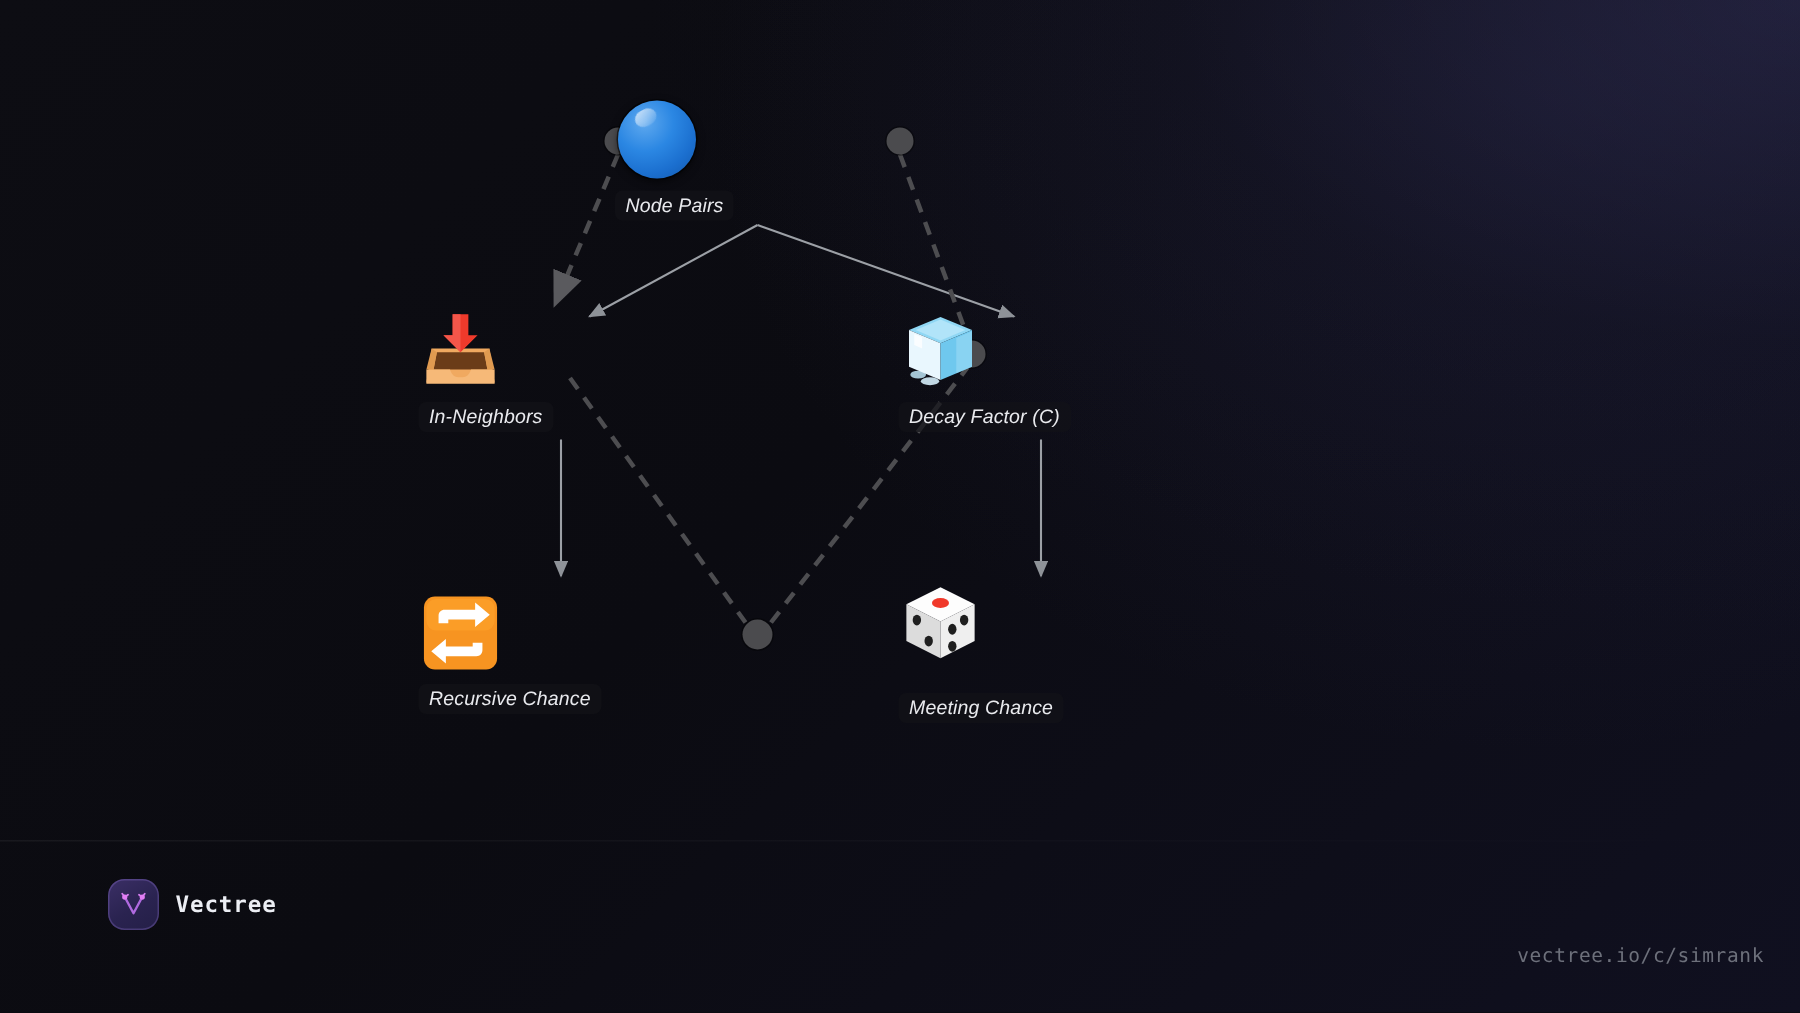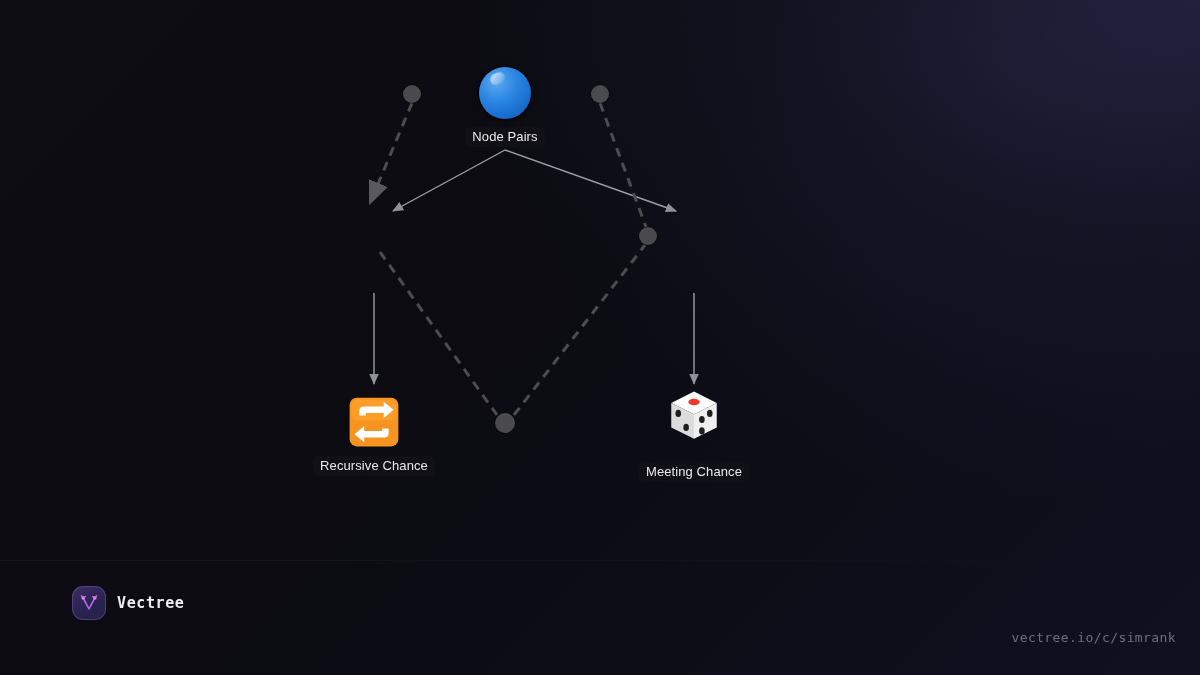--- a/index.html
+++ b/index.html
@@ -33,22 +33,23 @@
     width: 1200px;
     height: 560px;
   }
 
   
   .node {
     position: absolute;
     transform: translate(-50%, -50%);
     display: flex;
     flex-direction: column;
-    align-items: center;
+    align-items: flex-start;
     width: 190px;
+    font-style: italic;
   }
   .node-icon {
     width: 56px;
     height: 56px;
     display: flex;
     align-items: center;
     justify-content: center;
     position: relative;
   }
   .node-label {
@@ -185,21 +186,57 @@
   <div class="dot" style="left:648px; top:236px; width:18px; height:18px;"></div>
   <div class="dot" style="left:505px; top:423px; width:20px; height:20px;"></div>
 
   <div class="node" style="left:505px; top:106px;">
     <div class="node-icon">
       <div class="sphere"></div>
     </div>
     <div class="node-label">Node Pairs</div>
   </div>
 
-
+  <div class="node" style="left:374px; top:247px;">
+    <div class="node-icon">
+      <svg width="56" height="56" viewBox="0 0 64 64">
+
+        <path d="M10,30 L54,30 L58,56 L6,56 Z" fill="#f0a960"></path>
+        <path d="M14,33 L50,33 L52.5,46 L11.5,46 Z" fill="#6b3c18"></path>
+        <path d="M6,46 L24,46 C25.5,50.5 27.5,52 32,52 C36.5,52 38.5,50.5 40,46 L58,46 L58,57 L6,57 Z" fill="#f6b978"></path>
+        <path d="M10,30 L14,33 L11.5,46 L6,46 Z" fill="#e09a50"></path>
+        <path d="M54,30 L50,33 L52.5,46 L58,46 Z" fill="#e09a50"></path>
+
+        <path d="M26,4 L38,4 L38,20 L45,20 L32,33 L19,20 L26,20 Z" fill="#ef3a2b"></path>
+        <path d="M26,4 L32,4 L32,33 L19,20 L26,20 Z" fill="#f4564a"></path>
+      </svg>
+    </div>
+    <div class="node-label">In-Neighbors</div>
+  </div>
+
+  <div class="node" style="left:694px; top:247px;">
+    <div class="node-icon">
+      <svg width="56" height="56" viewBox="0 0 64 64">
+
+        <ellipse cx="15" cy="50" rx="6" ry="3" fill="#bfe6f7" opacity="0.85"></ellipse>
+        <ellipse cx="24" cy="55" rx="7" ry="3" fill="#d5eefb" opacity="0.9"></ellipse>
+
+        <path d="M32,6 L56,16 L32,26 L8,16 Z" fill="#8fd7f4"></path>
+        <path d="M32,8 L51,16 L32,24 L13,16 Z" fill="#bfeafb" opacity="0.7"></path>
+
+        <path d="M8,16 L32,26 L32,54 L8,44 Z" fill="#e9f7fe"></path>
+
+        <path d="M56,16 L32,26 L32,54 L56,44 Z" fill="#6fc8ee"></path>
+        <path d="M56,17 L44,22 L44,49 L56,44 Z" fill="#9fdcf5" opacity="0.55"></path>
+
+        <path d="M12,19 L18,21.5 L18,30 L12,27.5 Z" fill="#ffffff" opacity="0.75"></path>
+      </svg>
+    </div>
+    <div class="node-label">Decay Factor (C)</div>
+  </div>
 
   <div class="node" style="left:374px; top:435px;">
     <div class="node-icon">
       <svg width="52" height="52" viewBox="0 0 64 64">
         <rect x="2" y="2" width="60" height="60" rx="9" fill="#f79421"></rect>
         <rect x="4" y="4" width="56" height="26" rx="8" fill="#ffa42e" opacity="0.55"></rect>
 
         <path d="M14,24 L14,18 C14,15 16,13 19,13 L44,13 L44,7 L56,17 L44,27 L44,21 L22,21 L22,24 Z" fill="#ffffff"></path>
 
         <path d="M50,40 L50,46 C50,49 48,51 45,51 L20,51 L20,57 L8,47 L20,37 L20,43 L42,43 L42,40 Z" fill="#ffffff"></path>

